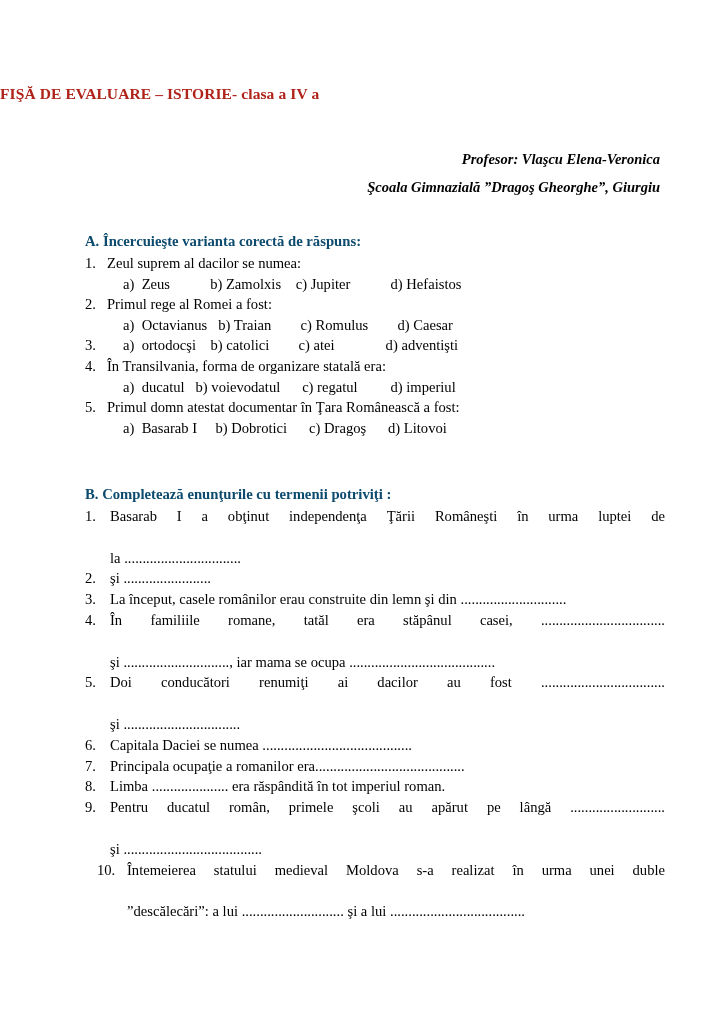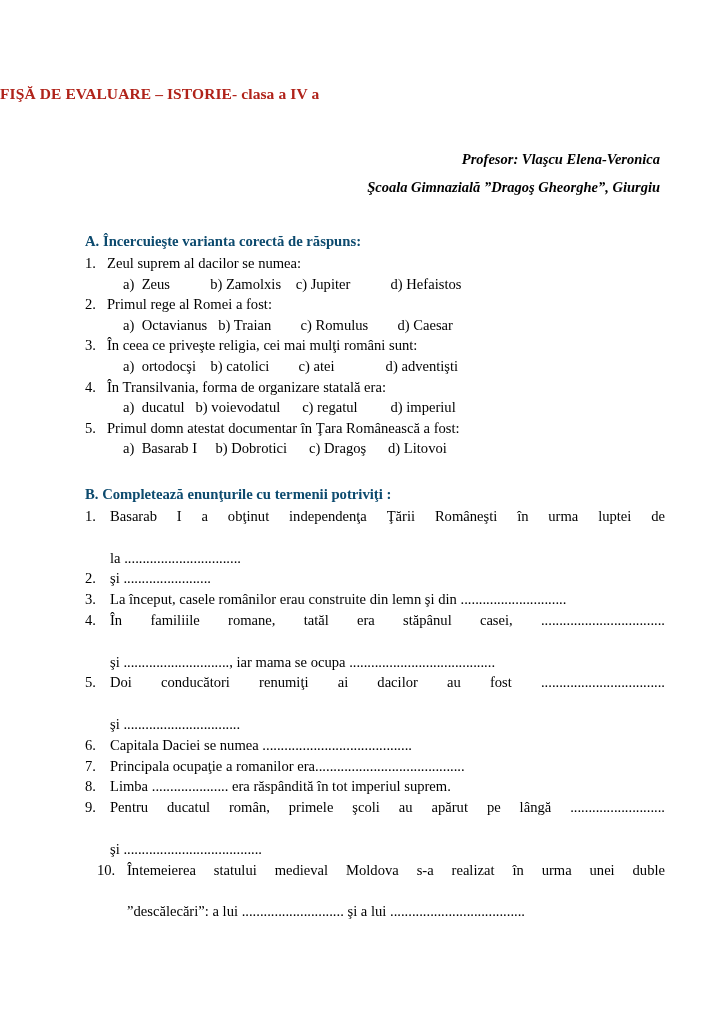--- a/index.html
+++ b/index.html
@@ -153,21 +153,20 @@
         <span class="qtext">Zeul suprem al dacilor se numea:</span>
         <span class="qopts">a)  Zeus           b) Zamolxis    c) Jupiter           d) Hefaistos</span>
       </li>
       <li class="qitem">
         <span class="qnum">2.</span>
         <span class="qtext">Primul rege al Romei a fost:</span>
         <span class="qopts">a)  Octavianus   b) Traian        c) Romulus        d) Caesar</span>
       </li>
       <li class="qitem">
         <span class="qnum">3.</span>
-        <span class="qtext">În ceea ce priveşte religia, cei mai mulţi români sunt:</span>
         <span class="qopts">a)  ortodocşi    b) catolici        c) atei              d) adventişti</span>
       </li>
       <li class="qitem">
         <span class="qnum">4.</span>
         <span class="qtext">În Transilvania, forma de organizare statală era:</span>
         <span class="qopts">a)  ducatul   b) voievodatul      c) regatul         d) imperiul</span>
       </li>
       <li class="qitem">
         <span class="qnum">5.</span>
         <span class="qtext">Primul domn atestat documentar în Ţara Românească a fost:</span>
@@ -205,21 +204,21 @@
       <li class="fitem">
         <span class="fnum">6.</span>
         <span class="ftext">Capitala Daciei se numea .........................................</span>
       </li>
       <li class="fitem">
         <span class="fnum">7.</span>
         <span class="ftext">Principala ocupaţie a romanilor era.........................................</span>
       </li>
       <li class="fitem">
         <span class="fnum">8.</span>
-        <span class="ftext">Limba ..................... era răspândită în tot imperiul suprem.</span>
+        <span class="ftext">Limba ..................... era răspândită în tot imperiul roman.</span>
       </li>
       <li class="fitem">
         <span class="fnum">9.</span>
         <span class="ftext justified">Pentru ducatul român, primele şcoli au apărut pe lângă ..........................</span>
         <span class="ftext">şi ......................................</span>
       </li>
       <li class="fitem two-digit">
         <span class="fnum">10.</span>
         <span class="ftext justified">Întemeierea statului medieval Moldova s-a realizat în urma unei duble</span>
         <span class="ftext">”descălecări”: a lui ............................ şi a lui .....................................</span>

